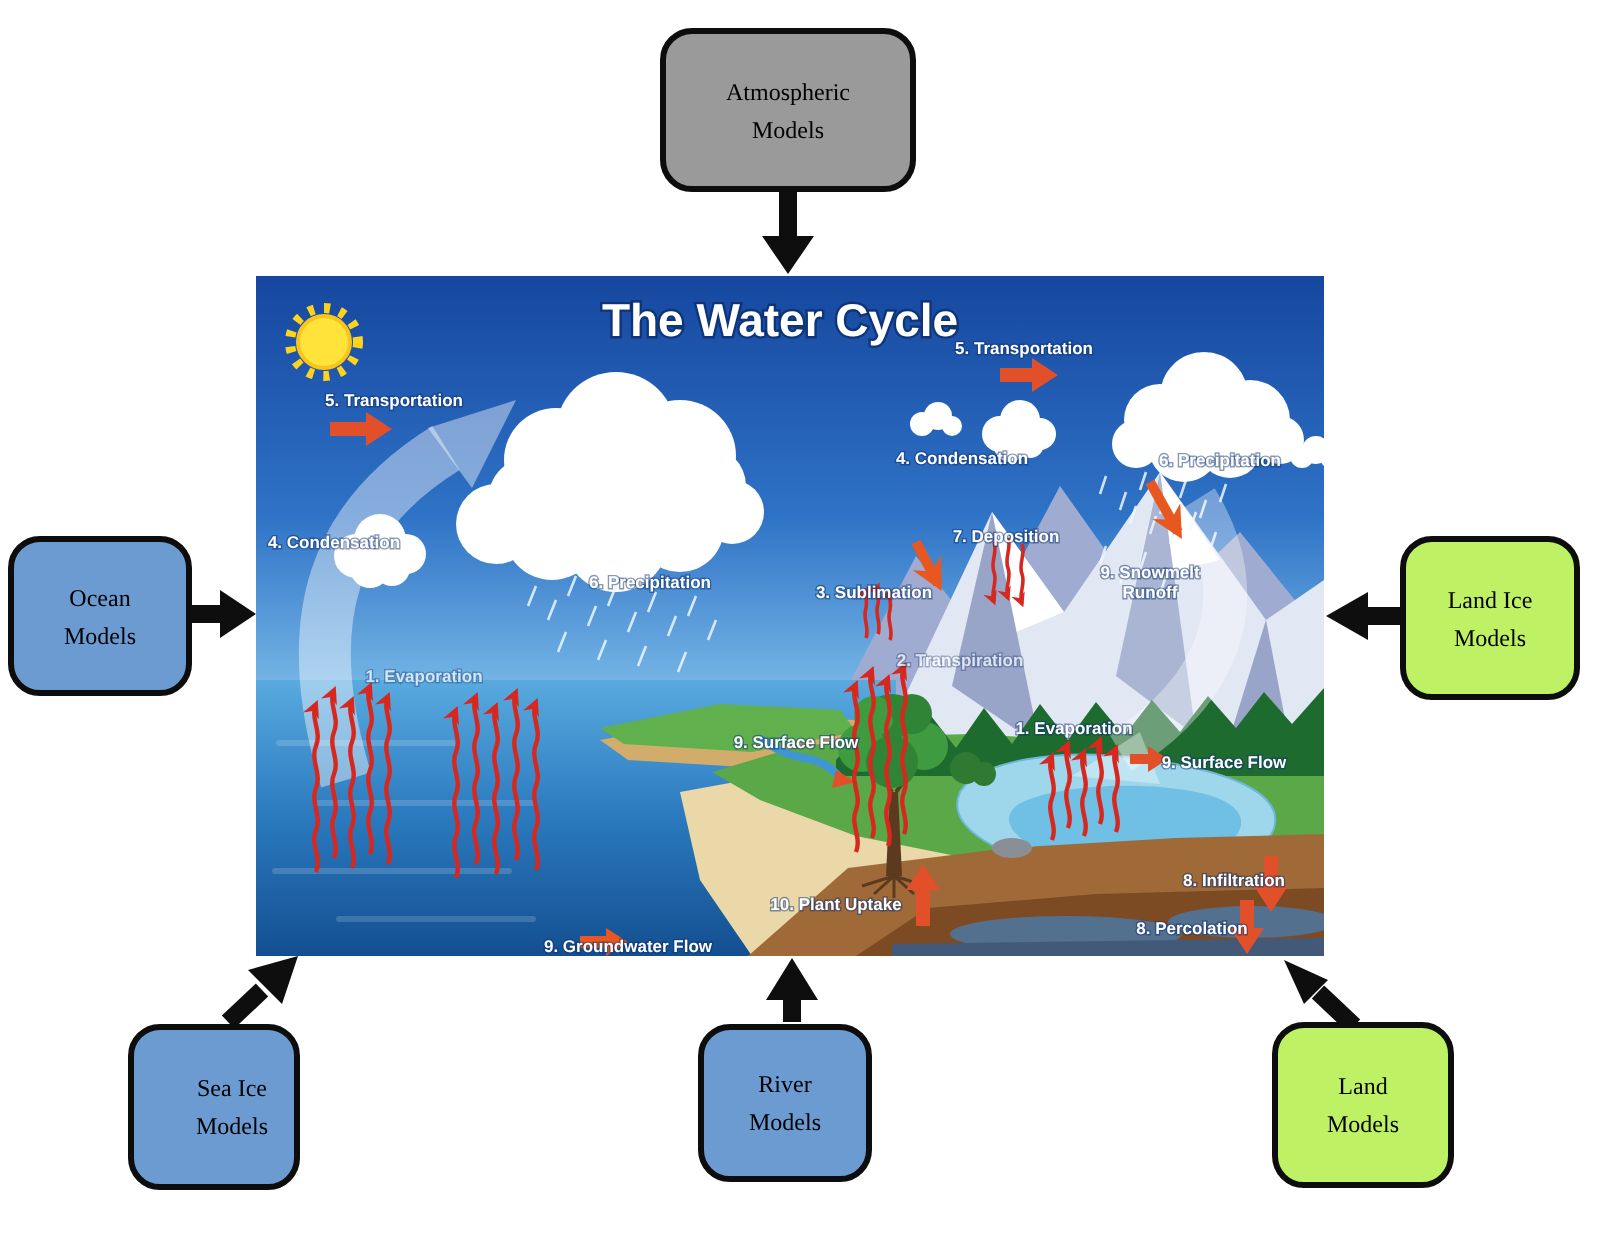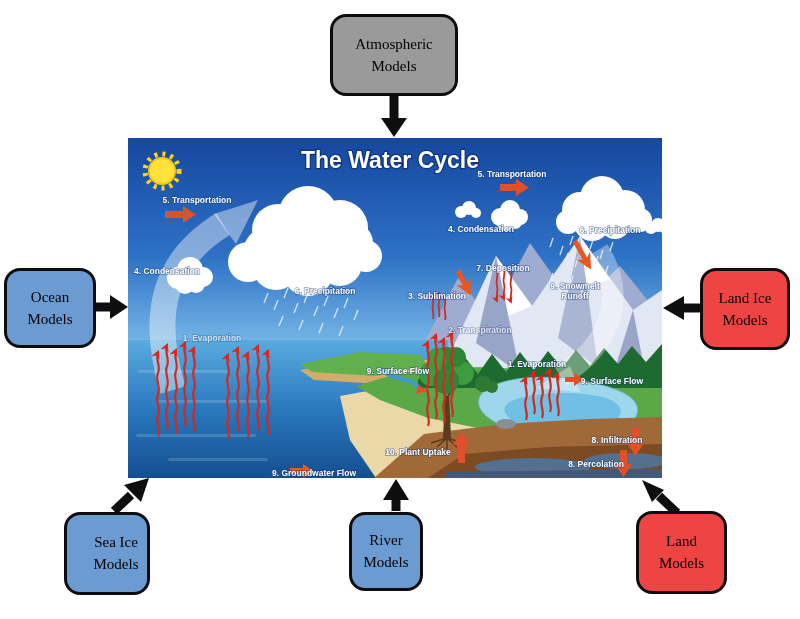--- a/index.html
+++ b/index.html
@@ -1,29 +1,29 @@
 <!DOCTYPE html>
 <html><head>
 <meta charset="utf-8">
 <style>
   html,body{margin:0;padding:0;background:#ffffff;}
   #canvas{position:relative;width:800px;height:619px;background:#ffffff;overflow:hidden;
           font-family:"Liberation Serif", serif;}
   
   .mbox{position:absolute;box-sizing:border-box;border:3px solid #0d0d0d;border-radius:16px;
         display:flex;flex-direction:column;align-items:center;justify-content:center;gap:7px;
-        font-size:15px;color:#000;text-align:center;line-height:1;}
+        font-size:12px;color:#000;text-align:center;line-height:1;}
   .box-gray{background:#9a9a9a;}
   .box-blue{background:#6c9bd2;}
-  .box-peach{background:#ef4444;text-align:right;}
+  .box-peach{background:#bef264;text-align:right;}
   #box-atmospheric{left:330px;top:14px;width:128px;height:82px;}
   #box-ocean{left:4px;top:268px;width:92px;height:80px;}
   #box-landice{left:700px;top:268px;width:90px;height:82px;}
   #box-seaice{left:64px;top:512px;width:86px;height:83px;padding-left:18px;}
-  #box-river{left:349px;top:512px;width:74px;height:79px;}
+  #box-river{left:349px;top:512px;width:87px;height:79px;}
   #box-land{left:636px;top:511px;width:91px;height:83px;}
   
   #connectors{position:absolute;left:0;top:0;width:800px;height:619px;pointer-events:none;}
   #connectors line{stroke:#0e0e0e;stroke-width:9;}
   #connectors polygon{fill:#0e0e0e;}
   
   #wcycle{position:absolute;left:128px;top:138px;width:534px;height:340px;}
   .lbl{font:bold 8.5px "Liberation Sans", sans-serif;fill:#ffffff;text-anchor:middle;
        paint-order:stroke;stroke:rgba(16,50,110,0.5);stroke-width:1.4px;}
   .faint{opacity:0.68;}

